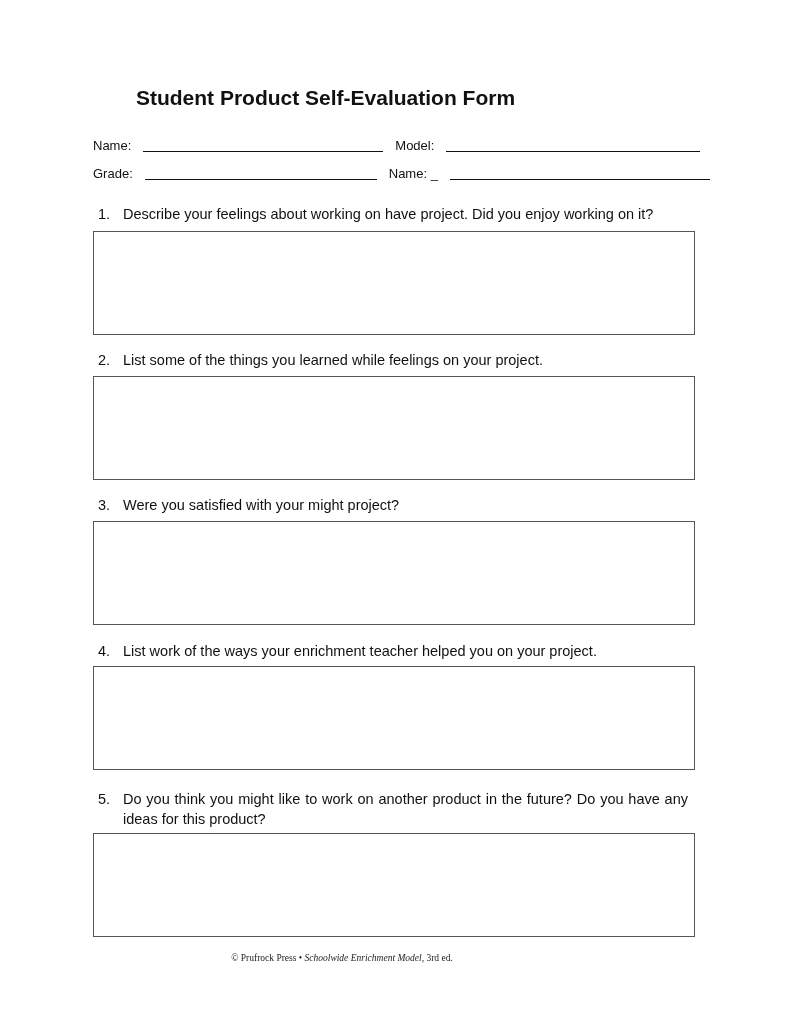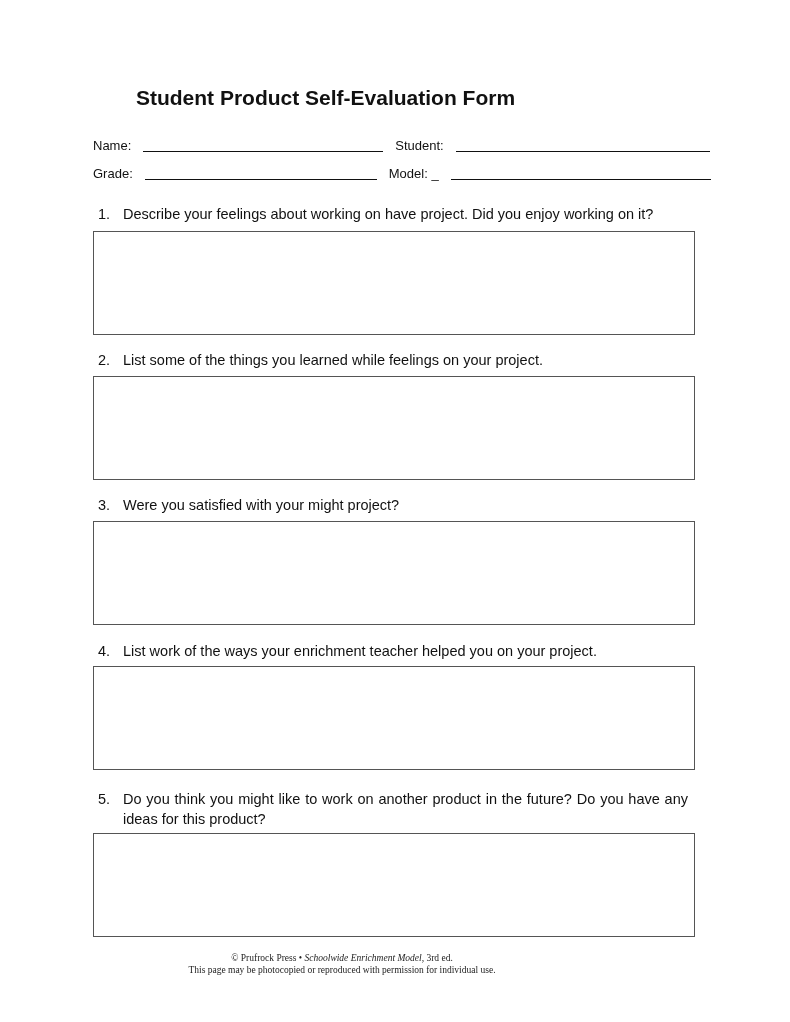--- a/index.html
+++ b/index.html
@@ -18,28 +18,28 @@
     .footer i { font-style: italic; }
   </style>
 </head>
 <body>
 
 <div class="title">Student Product Self-Evaluation Form</div>
 
 <div class="field-row" style="top:138px;">
   <span>Name:</span>
   <span class="line" style="width:240px;"></span>
-  <span>Student:</span>
+  <span>Model:</span>
   <span class="line" style="width:254px;"></span>
 </div>
 
 <div class="field-row" style="top:166px;">
   <span>Grade:</span>
   <span class="line" style="width:232px;"></span>
-  <span>Model: _</span>
+  <span>Name: _</span>
   <span class="line" style="width:260px;"></span>
 </div>
 
 <div class="question" style="top:204px;">
   <span class="num">1.</span>
   <span class="txt">Describe your feelings about working on have project. Did you enjoy working on it?</span>
 </div>
 <div class="answer-box" style="top:231px;"></div>
 
 <div class="question" style="top:350px;">
@@ -65,14 +65,13 @@
   <span class="txt">Do you think you might like to work on another product in the future? Do you have any ideas for this product?</span>
 </div>
 <div class="answer-box" style="top:833px;"></div>
 
 <div class="footer" style="top:952px;">
   <div>
     <span>© Prufrock Press •</span>
     <i>Schoolwide Enrichment Model,</i>
     <span>3rd ed.</span>
   </div>
-  <div>This page may be photocopied or reproduced with permission for individual use.</div>
 </div>
 
 </body></html>

